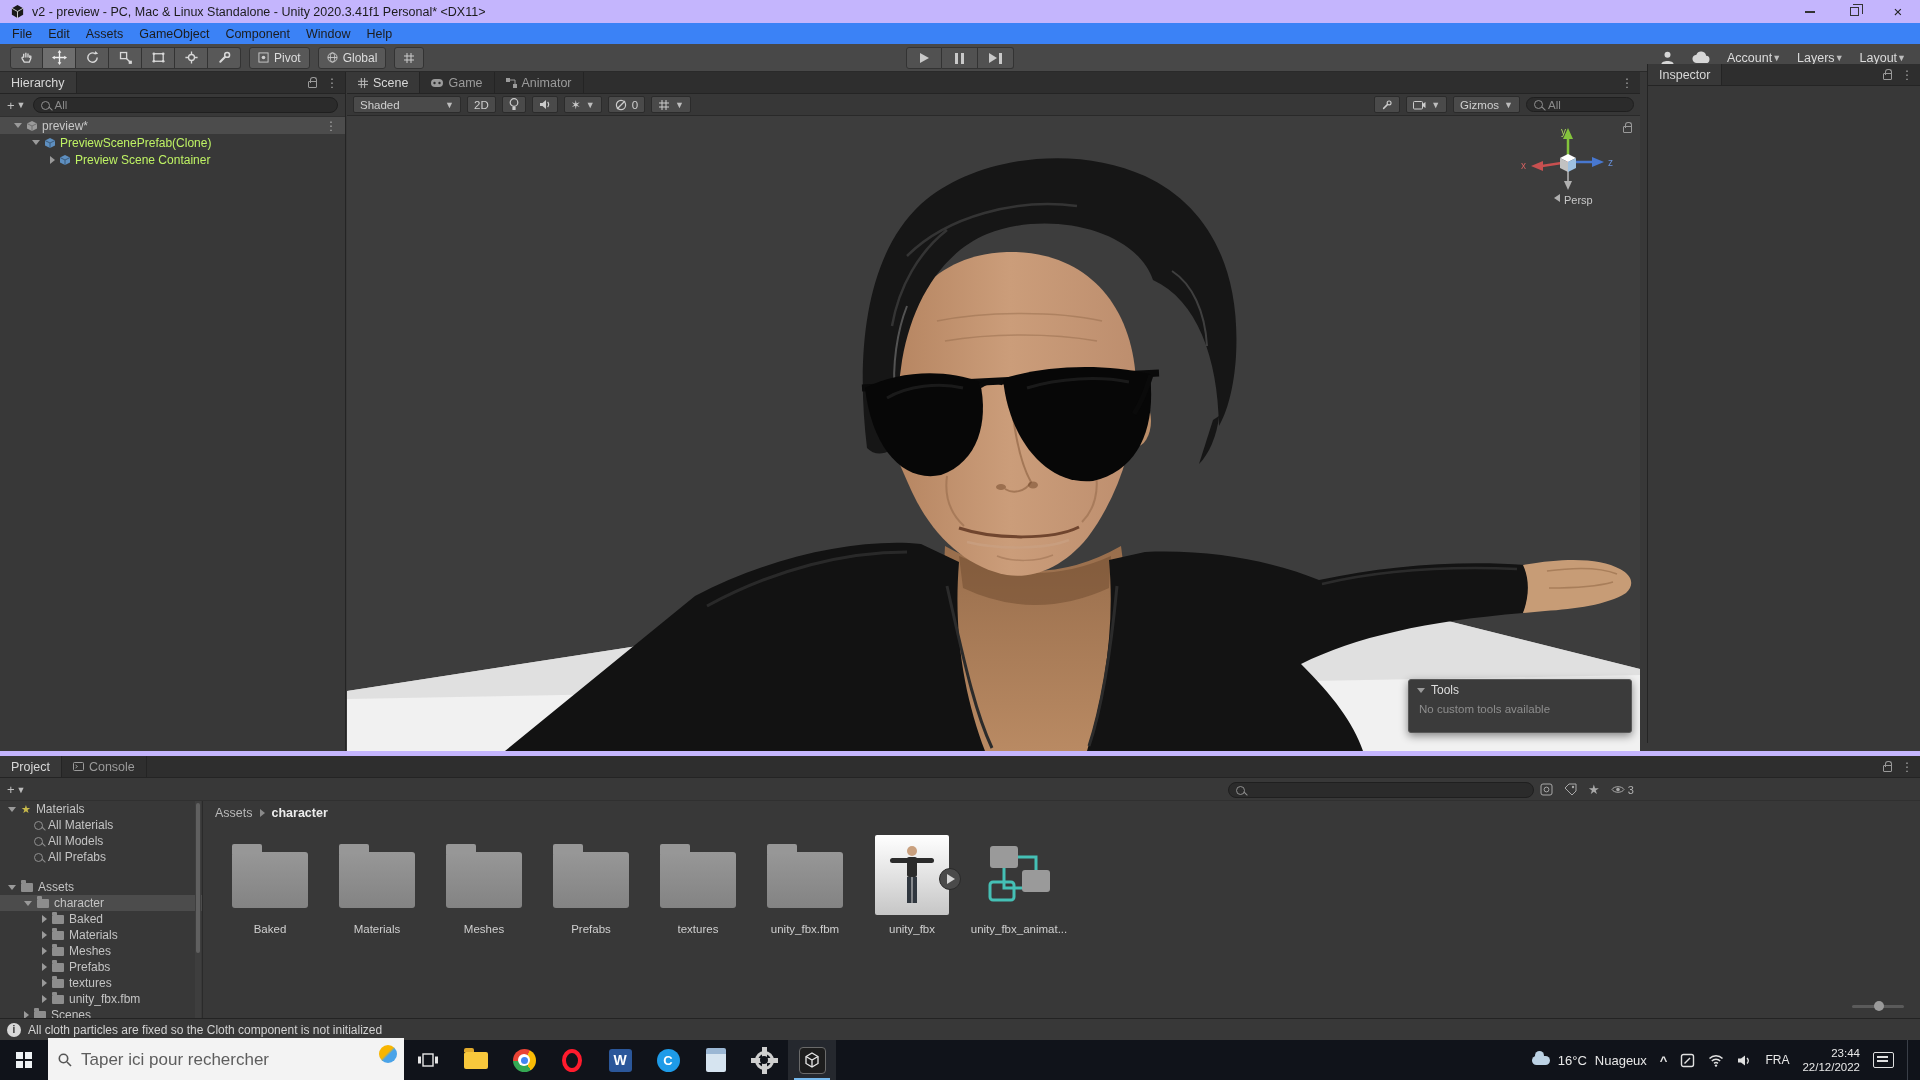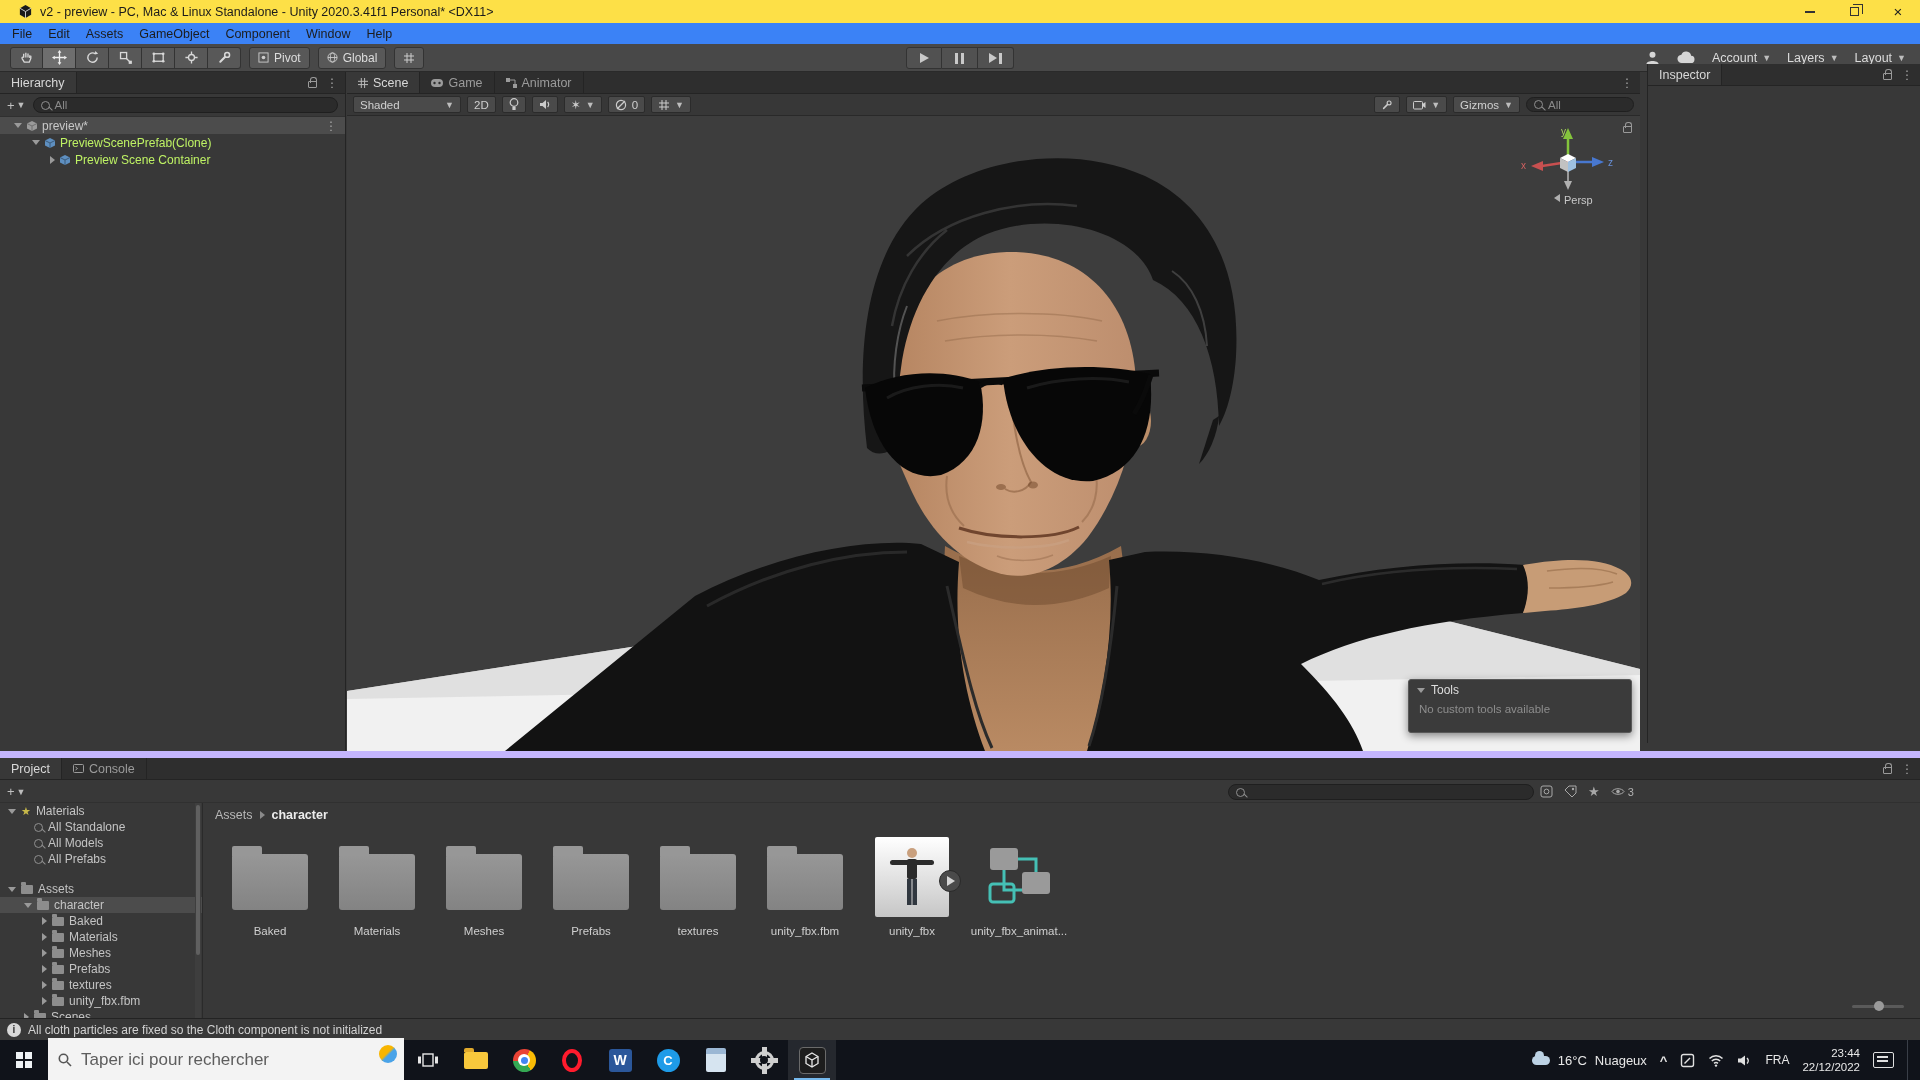--- a/index.html
+++ b/index.html
@@ -1,20 +1,20 @@
 <!DOCTYPE html>
 <html><head>
 <meta charset="utf-8">
 <style>
 *{margin:0;padding:0;box-sizing:border-box}
 body{background:#222;font-family:"Liberation Sans",sans-serif}
 .screen{position:relative;width:1920px;height:1080px;overflow:hidden;background:#383838;color:#c8c8c8;font-size:13px}
 svg{display:block}
 
-.titlebar{position:absolute;left:0;top:0;width:1920px;height:23px;background:#fde047;display:flex;align-items:center;padding-left:18px;gap:7px}
+.titlebar{position:absolute;left:0;top:0;width:1920px;height:23px;background:#c4b5fd;display:flex;align-items:center;padding-left:10px;gap:7px}
 .title-text{font-size:12.5px;color:#1b1b1b;white-space:nowrap}
 .win-controls{position:absolute;right:0;top:0;height:23px;display:flex}
 .win-btn{width:44px;height:23px;display:flex;align-items:center;justify-content:center;color:#222}
 .min-glyph{width:10px;height:2px;background:#333}
 .max-glyph{width:9px;height:9px;border:1.4px solid #333;position:relative}
 .max-glyph::before{content:"";position:absolute;left:2px;top:-4px;width:9px;height:9px;border:1.4px solid #333;border-bottom:none;border-left:none}
 .close-glyph{font-size:15px;color:#222;line-height:1}
 
 .menubar{position:absolute;left:0;top:23px;width:1920px;height:21px;background:#3b82f6;display:flex;align-items:center;padding-left:4px}
 .menu-item{padding:0 8px;font-size:12.5px;color:#1c1c1c;height:21px;display:flex;align-items:center}
@@ -28,21 +28,21 @@
 .togglebtn{height:22px;background:#585858;border:1px solid #333;border-radius:3px;display:flex;align-items:center;padding:0 8px;gap:5px;margin-left:8px;font-size:12px;color:#ddd}
 .playgroup{position:absolute;left:50%;top:3px;transform:translateX(-50%);display:flex}
 .playbtn{width:36px;height:22px;background:#515151;border:1px solid #333;border-left:none;display:flex;align-items:center;justify-content:center;gap:2px}
 .playbtn:first-child{border-left:1px solid #333;border-radius:3px 0 0 3px}
 .playbtn:last-child{border-radius:0 3px 3px 0}
 .play-tri{width:0;height:0;border-left:9px solid #c9c9c9;border-top:5.5px solid transparent;border-bottom:5.5px solid transparent}
 .pause-bars{display:flex;gap:3px}
 .pause-bars i{display:block;width:3px;height:11px;background:#c9c9c9}
 .step-bar{width:2.5px;height:11px;background:#c9c9c9}
 .tb-right{margin-left:auto;display:flex;align-items:center;gap:16px;padding-right:14px;font-size:12.5px;color:#dcdcdc}
-.dropbtn{display:flex;align-items:center;gap:5px}
+.dropbtn{display:flex;align-items:center;}
 .caret{font-size:9px;color:#bdbdbd}
 
 .panel-tabbar{height:22px;background:#2e2e2e;border-bottom:1px solid #242424;display:flex;align-items:stretch}
 .panel-tab{display:flex;align-items:center;padding:0 11px;gap:5px;font-size:12.5px;color:#9b9b9b;background:#2e2e2e;border-right:1px solid #242424}
 .panel-tab.active{background:#383838;color:#d8d8d8}
 .hdr-icons{margin-left:auto;display:flex;gap:9px;align-items:center;padding-right:7px;color:#9a9a9a}
 .kebab{font-size:12px;color:#a8a8a8}
 .lock{width:9px;height:7px;border:1.2px solid #9a9a9a;border-radius:1px;position:relative;margin-top:4px}
 .lock::before{content:"";position:absolute;left:1px;top:-5px;width:5px;height:5px;border:1.2px solid #9a9a9a;border-bottom:none;border-radius:3px 3px 0 0}
 .tri-r{width:0;height:0;border-left:5px solid #9a9a9a;border-top:4px solid transparent;border-bottom:4px solid transparent}
@@ -65,21 +65,21 @@
 .st-right{margin-left:auto;display:flex;gap:6px;align-items:center}
 .viewport{position:absolute;top:44px;left:0;right:0;bottom:0;background:#3d3d3d;overflow:hidden}
 .gizmo{position:absolute;top:10px;right:22px}
 .viewlock{position:absolute;top:6px;right:8px}
 .tools-overlay{position:absolute;right:8px;bottom:18px;width:224px;height:54px;background:#3b3b3b;border:1px solid #585858;border-radius:3px;box-shadow:0 3px 8px rgba(0,0,0,.45)}
 .tools-hdr{height:20px;display:flex;align-items:center;gap:6px;padding:0 8px;font-size:12px;color:#dedede}
 .tools-body{font-size:11.5px;color:#8d8d8d;padding:3px 10px}
 
 .inspector{position:absolute;left:1647px;top:64px;width:273px;height:679px;background:#383838;border-left:1px solid #242424}
 
-.projectpanel{position:absolute;left:0;top:751px;width:1920px;height:267px;background:#383838;border-top:7px solid #c4b5fd}
+.projectpanel{position:absolute;left:0;top:751px;width:1920px;height:267px;background:#383838;border-top:5px solid #c4b5fd}
 .proj-toolbar{position:absolute;top:23px;left:0;right:0;height:22px;display:flex;align-items:center;padding:0 7px;border-bottom:1px solid #303030}
 .proj-search{position:absolute;left:1228px;top:3px;width:306px;height:16px}
 .proj-tb-icons{position:absolute;left:1540px;top:4px;display:flex;gap:11px;align-items:center;color:#b0b0b0;font-size:11px}
 .proj-body{position:absolute;top:45px;left:0;right:0;bottom:0;display:flex}
 .proj-tree{width:203px;border-right:1px solid #2a2a2a;position:relative;overflow:hidden;flex:none}
 .trow{height:16px;display:flex;align-items:center;font-size:12px;color:#c4c4c4;gap:5px;white-space:nowrap}
 .trow.sel{background:#4c4c4c}
 .star{color:#c8b94a;font-size:11px;line-height:1}
 .fold-s{width:12px;height:9px;background:#8d8d8d;border-radius:1px;position:relative;flex:none}
 .fold-s::before{content:"";position:absolute;top:-3px;left:0;width:5px;height:3px;background:#8d8d8d;border-radius:1px 1px 0 0}
@@ -565,21 +565,21 @@
     </div>
     <div class="proj-body">
       <div class="proj-tree">
         <div class="trow" style="padding-left:8px">
           <span class="tri-d"></span>
           <span class="star">★</span>
           <span>Materials</span>
         </div>
         <div class="trow" style="padding-left:34px">
             <span class="mag"></span>
-            <span>All Standalone</span>
+            <span>All Materials</span>
           </div>
         <div class="trow" style="padding-left:34px">
             <span class="mag"></span>
             <span>All Models</span>
           </div>
         <div class="trow" style="padding-left:34px">
             <span class="mag"></span>
             <span>All Prefabs</span>
           </div>
         <div class="trow" style="padding-left:8px;margin-top:14px">

